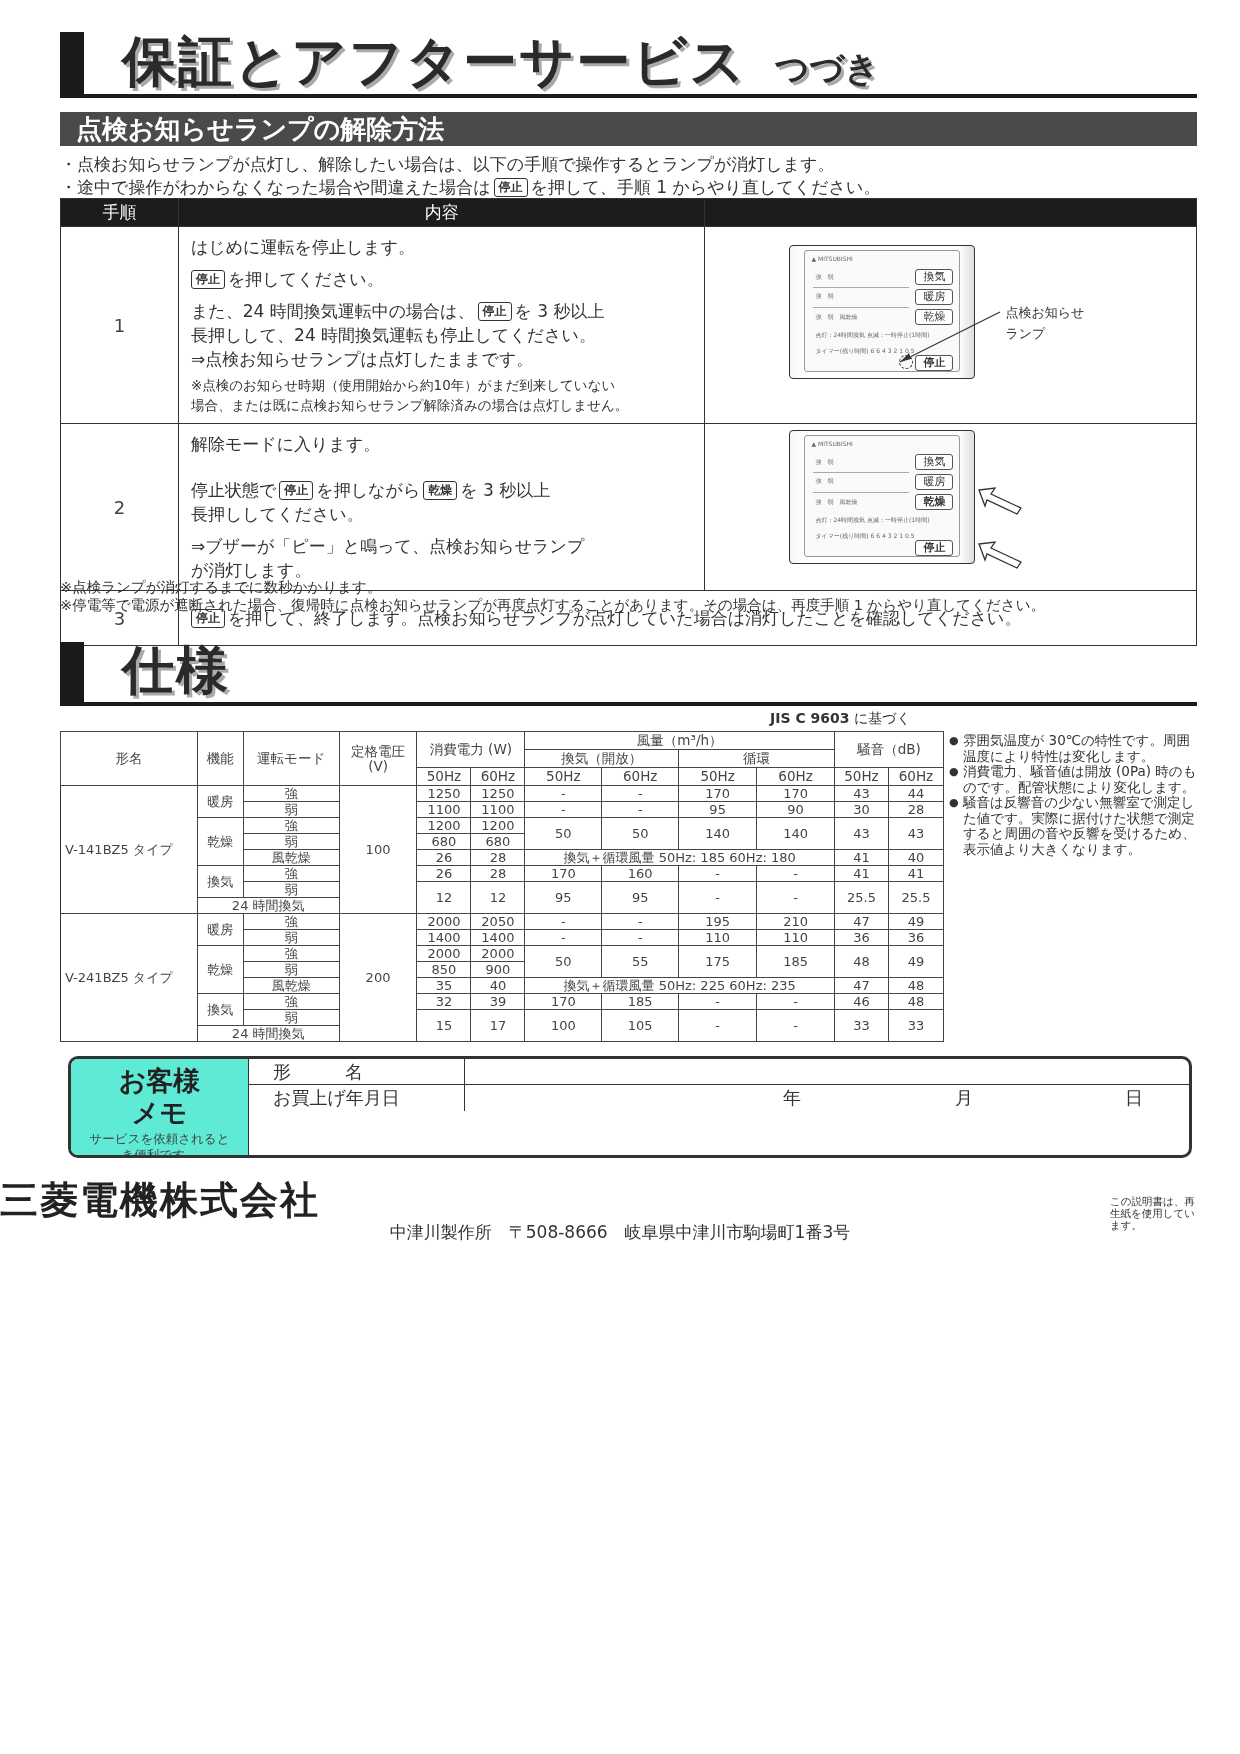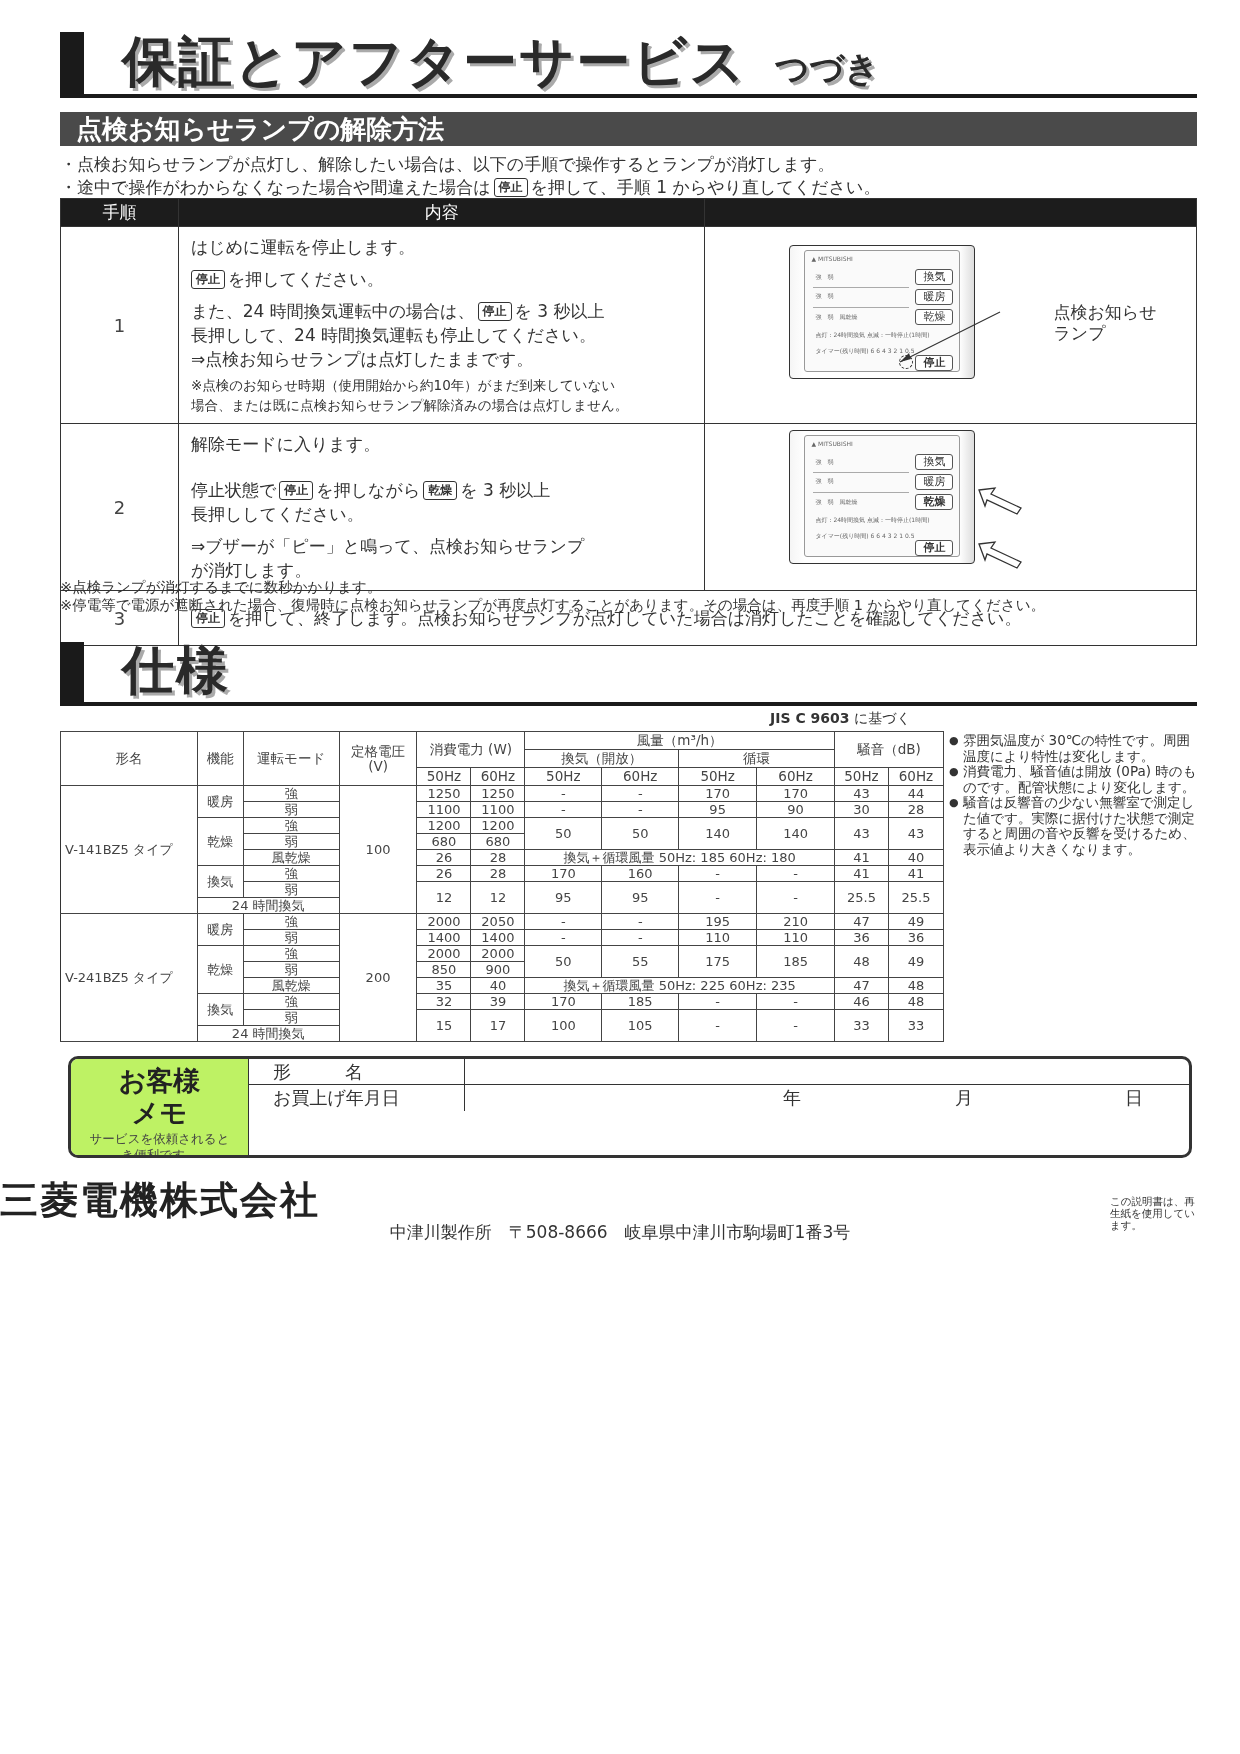--- a/index.html
+++ b/index.html
@@ -29,38 +29,38 @@
   .steps p.small { font-size: 13.5px; line-height: 20px; margin-bottom: 0; }
 
   
   .remote { position: absolute; width: 186px; height: 134px; border: 1.5px solid #333; border-radius: 4px; background: linear-gradient(90deg,#f5f5f5 0,#fff 8%,#fff 92%,#ddd 100%); }
   .remote .face { position: absolute; left: 14px; top: 4px; right: 14px; bottom: 6px; border: 1px solid #999; border-radius: 3px; background: #fafafa; }
   .remote .logo { position: absolute; left: 6px; top: 4px; font-size: 6px; color: #666; }
   .remote .btn { position: absolute; right: 6px; width: 38px; height: 16px; border: 1px solid #555; border-radius: 3px; font-size: 11px; text-align: center; line-height: 14px; background: #fff; color: #333; }
   .remote .btn.bold { font-weight: bold; border-width: 1.5px; }
   .remote .lbl { position: absolute; left: 10px; font-size: 6px; color: #666; white-space: nowrap; }
   .remote .line { position: absolute; left: 8px; right: 50px; border-top: 1px solid #aaa; }
-  .callout { position: absolute; font-size: 17px; line-height: 21px; color: #333; margin-left: 48px; }
+  .callout { position: absolute; font-size: 13px; line-height: 21px; color: #333; }
 
   .note { position: absolute; left: 60px; font-size: 14.5px; color: #333; white-space: nowrap; }
 
   
   .jis { position: absolute; left: 770px; top: 710px; font-size: 14px; color: #333; }
   .jis b { font-weight: bold; }
   .spec { position: absolute; left: 60px; top: 731px; width: 884px; font-size: 13px; color: #444; }
   .spec td, .spec th { border: 1px solid #444; text-align: center; font-weight: normal; height: 16px; padding: 0; line-height: 15px; }
   .spec thead th { font-size: 13.5px; }
   .spec .outer-left { border-left: 1.5px solid #333; }
   .specnotes { position: absolute; left: 949px; top: 733px; width: 248px; font-size: 13.5px; line-height: 15.5px; color: #333; }
   .specnotes li { list-style: none; padding-left: 14px; position: relative; margin-bottom: 0; }
   .specnotes li::before { content: "●"; position: absolute; left: 0; top: 0; font-size: 11px; }
 
   
   .memo { position: absolute; left: 68px; top: 1056px; width: 1124px; height: 102px; border: 3px solid #333; border-radius: 10px; overflow: hidden; }
-  .memo .left { position: absolute; left: 0; top: 0; width: 178px; height: 100%; background: #bef264; border-right: 1.5px solid #333; text-align: center; }
+  .memo .left { position: absolute; left: 0; top: 0; width: 178px; height: 100%; background: #5eead4; border-right: 1.5px solid #333; text-align: center; }
   .memo .left .t1 { font-size: 27px; font-weight: bold; line-height: 32px; margin-top: 6px; color: #222; }
   .memo .left .t2 { font-size: 12.5px; line-height: 16px; color: #444; margin-top: 2px; }
   .memo .row { position: absolute; left: 178px; right: 0; border-bottom: 1.5px solid #333; }
   .memo .row:last-child { border-bottom: none; }
   .memo .label { position: absolute; left: 0; top: 0; width: 216px; height: 100%; border-right: 1.5px solid #333; font-size: 18px; color: #333; }
   .memo .val { position: absolute; left: 216px; right: 0; top: 0; height: 100%; font-size: 18px; color: #333; }
 
   .company { position: absolute; left: 0; width: 1240px; text-align: left; top: 1175px; font-size: 38px; font-weight: bold; color: #222; letter-spacing: 2px; }
   .address { position: absolute; left: 0; width: 1240px; text-align: center; top: 1221px; font-size: 17px; color: #333; }
   .recycle { position: absolute; left: 1110px; top: 1195px; font-size: 10.5px; line-height: 12px; color: #333; }

